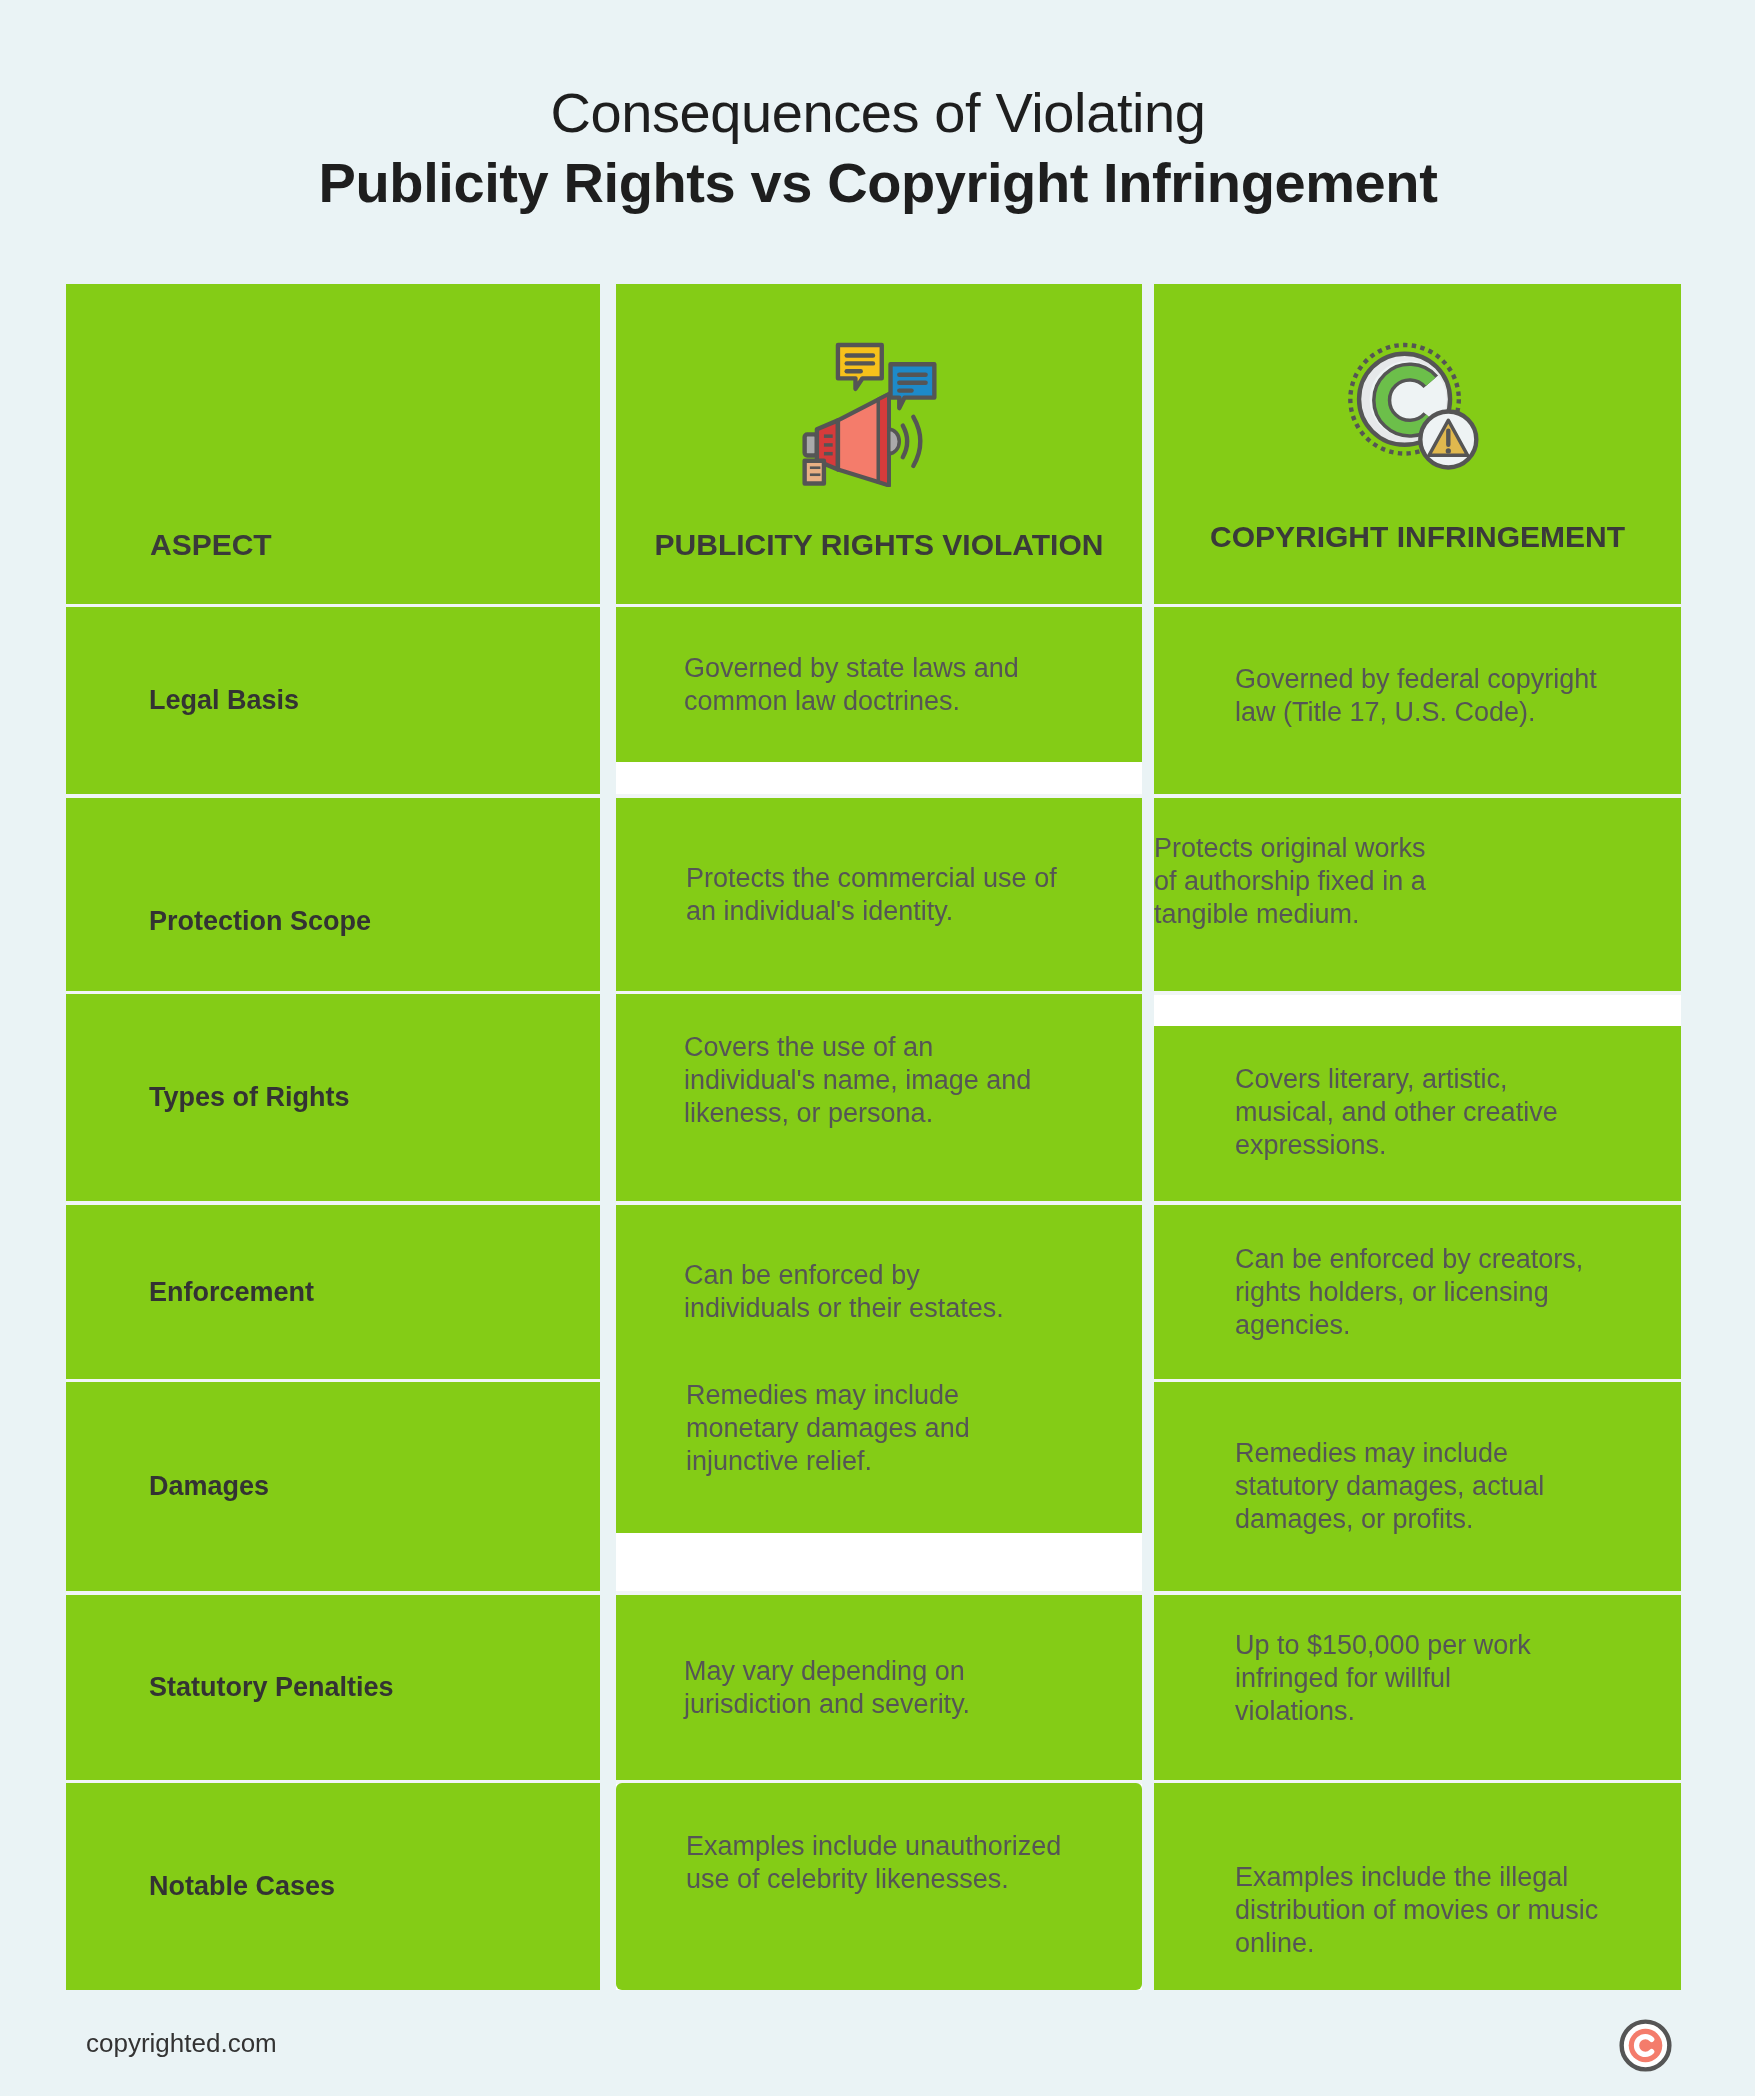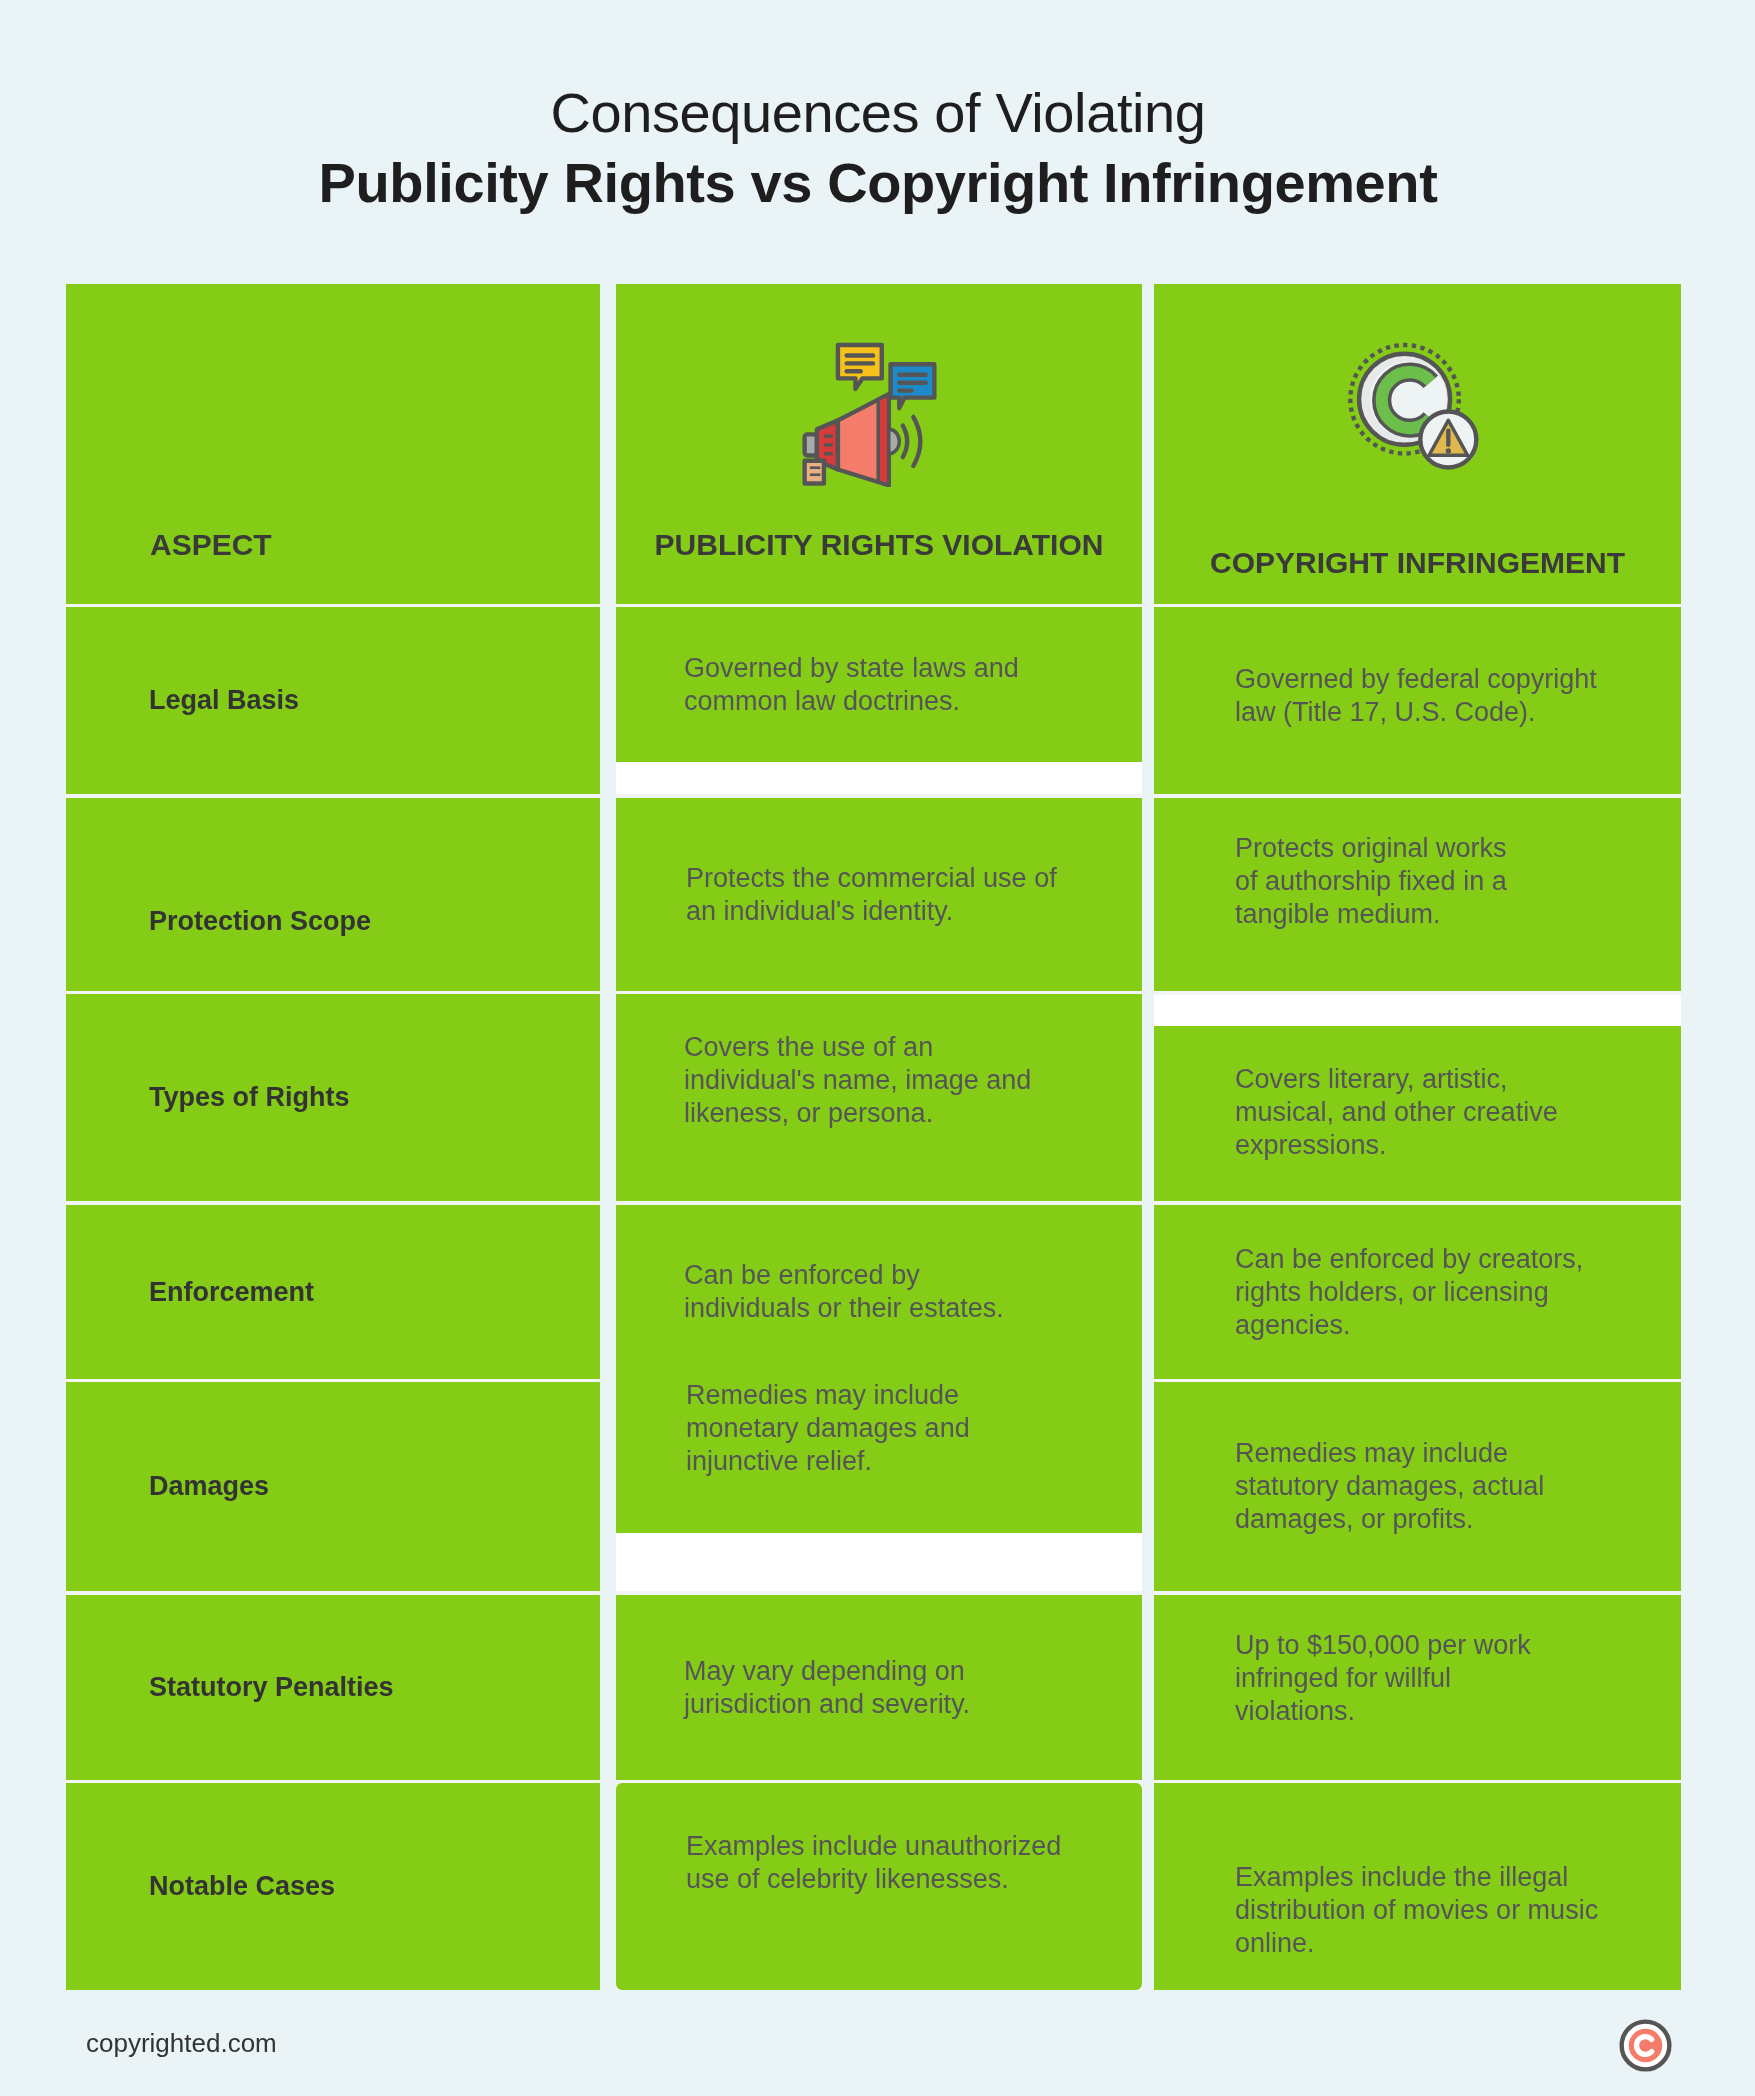--- a/index.html
+++ b/index.html
@@ -126,29 +126,29 @@
     <div class="cell" style="top:1311px; height:185px; padding-left:68px; padding-right:53px;">
         <span class="body-text" style="max-width:351px;">May vary depending on jurisdiction and severity.</span>
       </div>
     <div class="row-sep" style="top:1496px;"></div>
     <div class="cell" style="top:1499px; height:207px; padding-left:70px; padding-right:53px; align-items:flex-start; padding-top:47px;border-radius:6px;">
         <span class="body-text" style="max-width:377px;">Examples include unauthorized use of celebrity likenesses.</span>
       </div>
   </div>
 
   <div class="col" style="left:1088px; width:527px; height:1706px;">
-    <div class="cell" style="top:0; height:320px; align-items:flex-end; justify-content:center; padding-bottom:24px;">
+    <div class="cell" style="top:0; height:320px; align-items:flex-end; justify-content:center; padding-bottom:50px;">
       <span class="header-label">COPYRIGHT INFRINGEMENT</span>
     </div>
     <div class="row-sep" style="top:320px;"></div>
     <div class="cell" style="top:323px; height:187px; padding-left:81px; padding-right:44px; padding-bottom:8.8px;">
         <span class="body-text" style="max-width:377px;">Governed by federal copyright law (Title 17, U.S. Code).</span>
       </div>
     <div class="row-sep" style="top:510px;"></div>
-    <div class="cell" style="top:514px; height:193px; padding-left:81px; padding-right:53px; padding-bottom:26px;">
+    <div class="cell" style="top:514px; height:193px; padding-right:53px; padding-bottom:26px;">
         <span class="body-text" style="max-width:298px;">Protects original works of authorship fixed in a tangible medium.</span>
       </div>
     <div class="row-sep" style="top:707px;"></div>
     <div class="cell" style="top:742px; height:207px; padding-left:81px; padding-right:53px; align-items:flex-start; padding-top:37px;">
         <span class="body-text" style="max-width:351px;">Covers literary, artistic, musical, and other creative expressions.</span>
       </div>
     <div class="row-sep" style="top:917px;"></div>
     <div class="cell" style="top:921px; height:174px; padding-left:81px; padding-right:44px;">
         <span class="body-text" style="max-width:377px;">Can be enforced by creators, rights holders, or licensing agencies.</span>
       </div>

